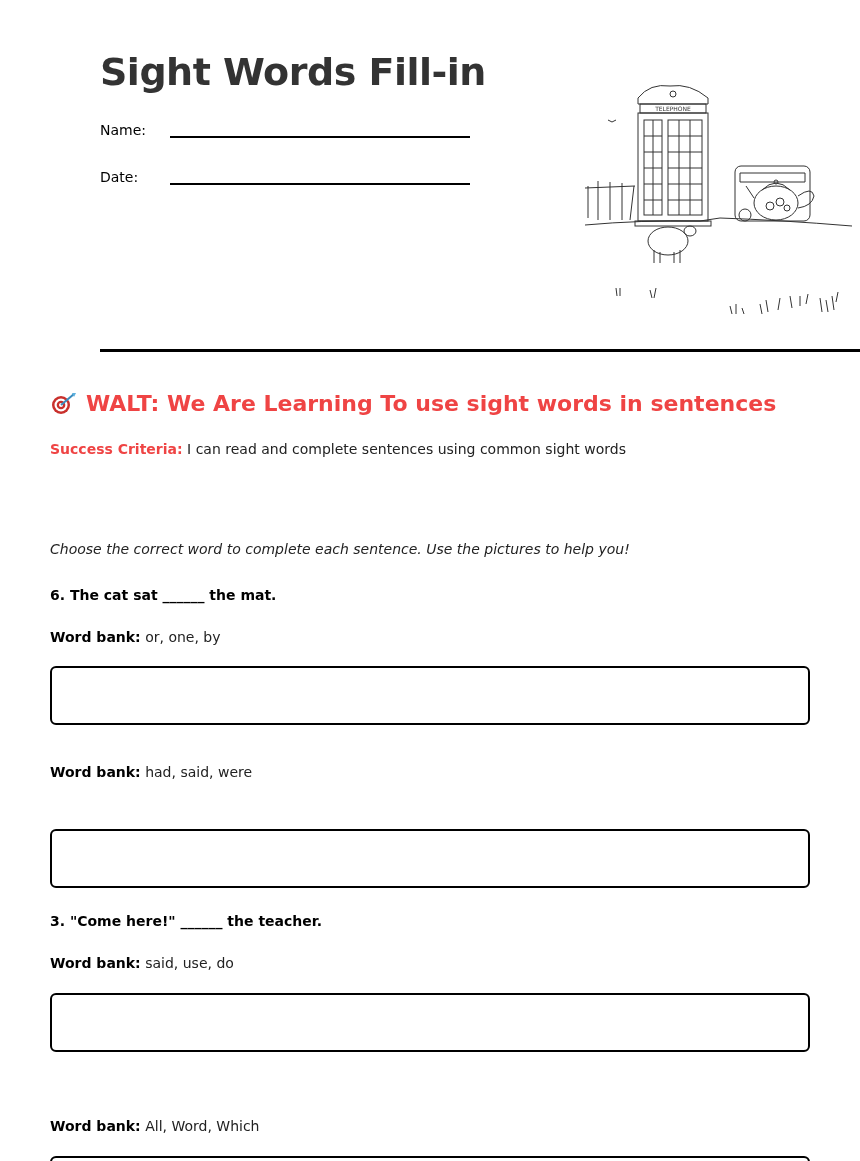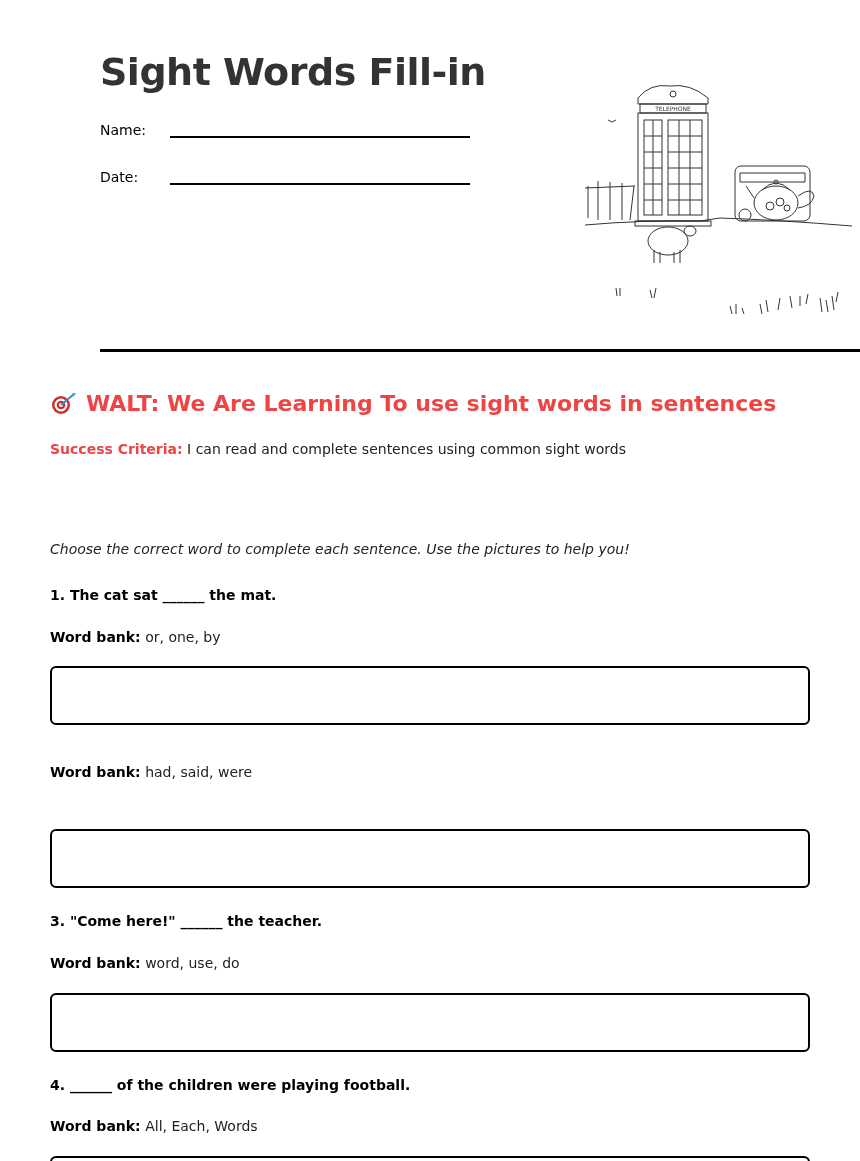--- a/index.html
+++ b/index.html
@@ -108,36 +108,35 @@
     </svg><span>WALT: We Are Learning To use sight words in sentences</span>
   </h2>
 
   <div class="sc">
     <b>Success Criteria:</b><span> I can read and complete sentences using common sight words</span>
   </div>
 
 
   <div class="instr">Choose the correct word to complete each sentence. Use the pictures to help you!</div>
 
-  <div class="q" style="top:587px">1. The cat sat ______ the mat.</div>
+  <div class="q" style="top:587px">6. The cat sat ______ the mat.</div>
   <div class="wb" style="top:629px">
     <b>Word bank:</b><span> or, one, by</span>
   </div>
   <div class="box" style="top:666px"></div>
 
   <div class="wb" style="top:764px">
     <b>Word bank:</b><span> had, said, were</span>
   </div>
   <div class="box" style="top:829px"></div>
 
   <div class="q" style="top:913px">3. "Come here!" ______ the teacher.</div>
   <div class="wb" style="top:955px">
-    <b>Word bank:</b><span> word, use, do</span>
+    <b>Word bank:</b><span> said, use, do</span>
   </div>
   <div class="box" style="top:993px"></div>
 
-  <div class="q" style="top:1077px">4. ______ of the children were playing football.</div>
   <div class="wb" style="top:1118px">
-    <b>Word bank:</b><span> All, Each, Words</span>
+    <b>Word bank:</b><span> All, Word, Which</span>
   </div>
   <div class="box" style="top:1156px"></div>
 
 </div>
 
 </body></html>

